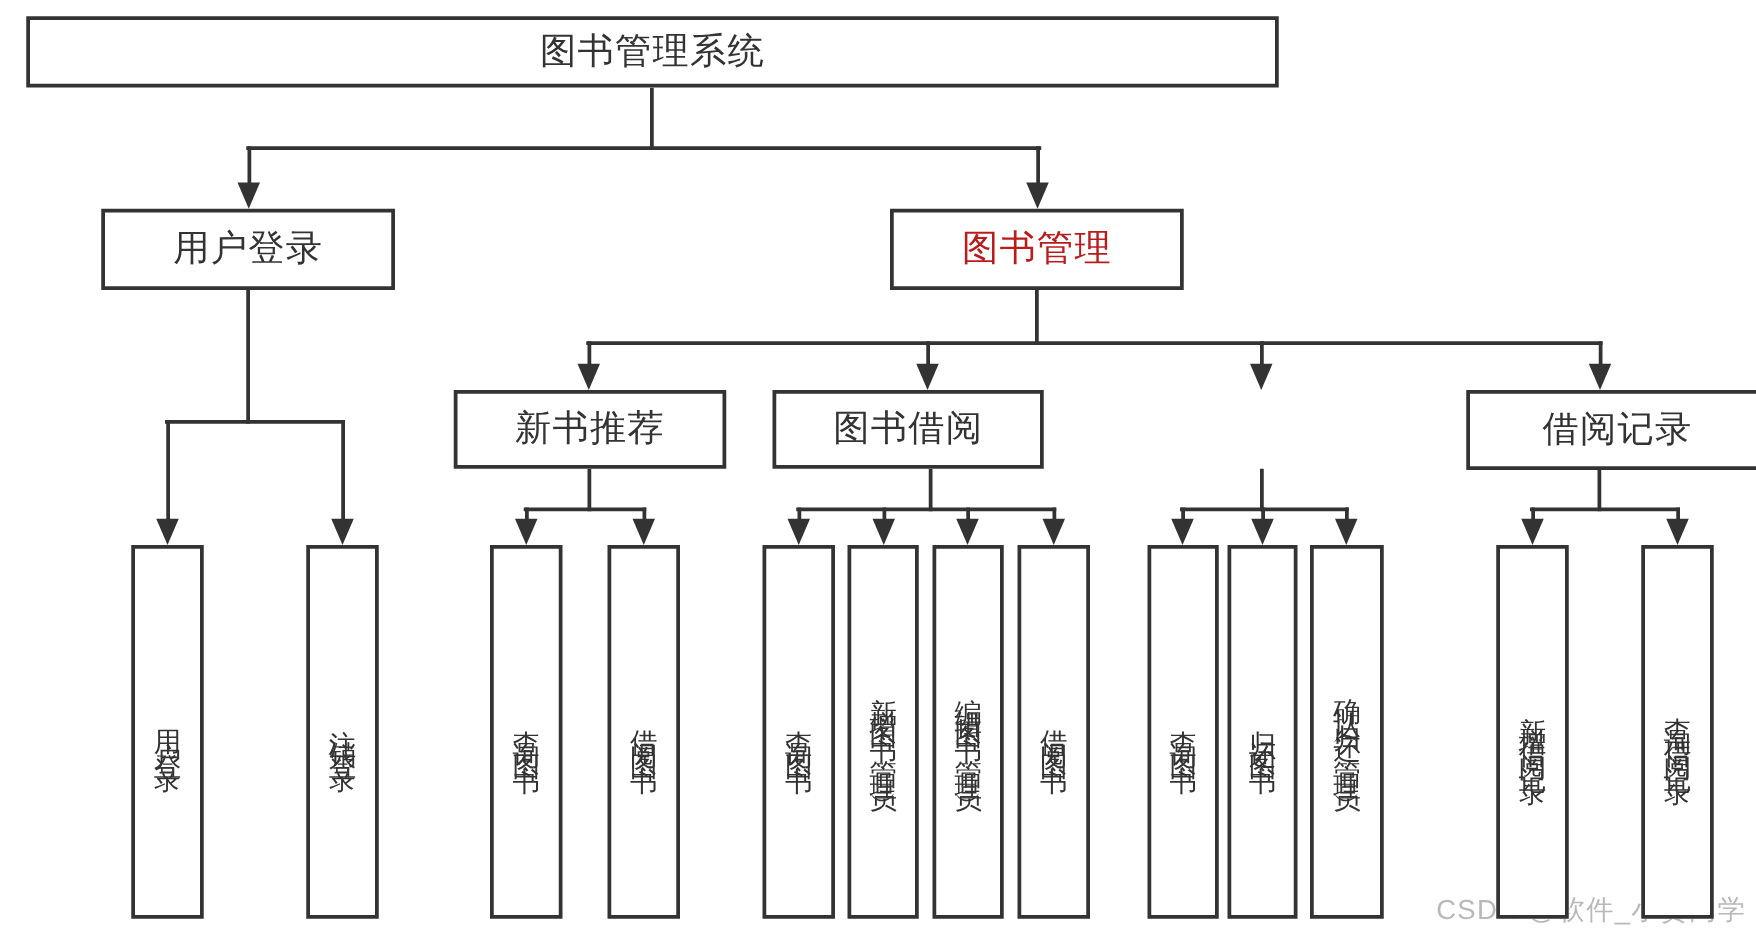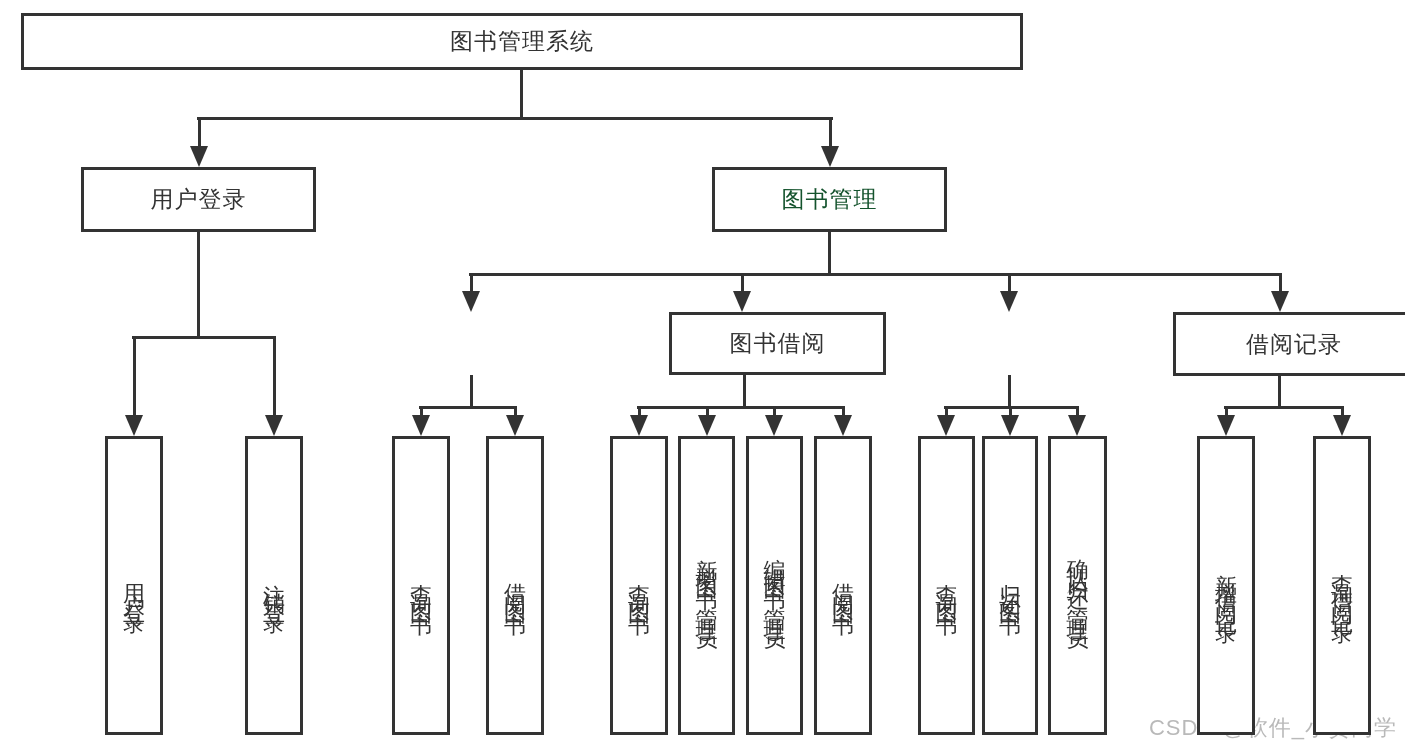--- a/index.html
+++ b/index.html
@@ -17,21 +17,21 @@
   }
   .node {
     position: absolute;
     box-sizing: border-box;
     border: 3px solid #333333;
     background: #ffffff;
     display: flex;
     align-items: center;
     justify-content: center;
     color: #333333;
-    font-size: 23px;
+    font-size: 29px;
     letter-spacing: 1px;
     text-align: center;
     line-height: 1;
   }
   .node.vertical {
     writing-mode: vertical-lr;
     text-orientation: mixed;
     font-size: 22px;
     letter-spacing: 10px;
     line-height: 1;
@@ -115,22 +115,23 @@
     <div class="arrow-shaft" style="left: 1009px; top: 406px; height: 14px; background: rgb(51, 51, 51);"></div>
     <div class="arrow-head" style="left: 1001px; top: 415px; border-top-color: rgb(51, 51, 51);"></div>
     <div class="arrow-shaft" style="left: 1076px; top: 406px; height: 14px; background: rgb(51, 51, 51);"></div>
     <div class="arrow-head" style="left: 1068px; top: 415px; border-top-color: rgb(51, 51, 51);"></div>
     <div class="arrow-shaft" style="left: 1225px; top: 406px; height: 14px; background: rgb(51, 51, 51);"></div>
     <div class="arrow-head" style="left: 1217px; top: 415px; border-top-color: rgb(51, 51, 51);"></div>
     <div class="arrow-shaft" style="left: 1341px; top: 406px; height: 14px; background: rgb(51, 51, 51);"></div>
     <div class="arrow-head" style="left: 1333px; top: 415px; border-top-color: rgb(51, 51, 51);"></div>
     <div class="node" style="left: 21px; top: 13px; width: 1002px; height: 57px; border-color: rgb(51, 51, 51); color: rgb(51, 51, 51);">图书管理系统</div>
     <div class="node" style="left: 81px; top: 167px; width: 235px; height: 65px; border-color: rgb(51, 51, 51); color: rgb(51, 51, 51);">用户登录</div>
-    <div class="node" style="left: 712px; top: 167px; width: 235px; height: 65px; border-color: rgb(51, 51, 51); color: #14532d;">图书管理</div>
-    <div class="node" style="left: 669px; top: 312px; width: 217px; height: 63px; border-color: rgb(51, 51, 51); color: rgb(51, 51, 51);">图书借阅</div>
+    <div class="node" style="left: 712px; top: 167px; width: 235px; height: 65px; border-color: rgb(51, 51, 51); color: #b91c1c;">图书管理</div>
+    <div class="node" style="left: 363px; top: 312px; width: 218px; height: 63px; border-color: rgb(51, 51, 51); color: rgb(51, 51, 51);">新书推荐</div>
+    <div class="node" style="left: 618px; top: 312px; width: 217px; height: 63px; border-color: rgb(51, 51, 51); color: rgb(51, 51, 51);">图书借阅</div>
     <div class="node" style="left: 1173px; top: 312px; width: 242px; height: 64px; border-color: rgb(51, 51, 51); color: rgb(51, 51, 51);">借阅记录</div>
     <div class="node vertical" style="left: 105px; top: 436px; width: 58px; height: 299px; border-color: rgb(51, 51, 51); color: rgb(51, 51, 51);">用户登录</div>
     <div class="node vertical" style="left: 245px; top: 436px; width: 58px; height: 299px; border-color: rgb(51, 51, 51); color: rgb(51, 51, 51);">注销登录</div>
     <div class="node vertical" style="left: 392px; top: 436px; width: 58px; height: 299px; border-color: rgb(51, 51, 51); color: rgb(51, 51, 51);">查询图书</div>
     <div class="node vertical" style="left: 486px; top: 436px; width: 58px; height: 299px; border-color: rgb(51, 51, 51); color: rgb(51, 51, 51);">借阅图书</div>
     <div class="node vertical" style="left: 610px; top: 436px; width: 58px; height: 299px; border-color: rgb(51, 51, 51); color: rgb(51, 51, 51);">查询图书</div>
     <div class="node vertical" style="left: 678px; top: 436px; width: 57px; height: 299px; border-color: rgb(51, 51, 51); color: rgb(51, 51, 51);">新增图书（管理员）</div>
     <div class="node vertical" style="left: 746px; top: 436px; width: 57px; height: 299px; border-color: rgb(51, 51, 51); color: rgb(51, 51, 51);">编辑图书（管理员）</div>
     <div class="node vertical" style="left: 814px; top: 436px; width: 58px; height: 299px; border-color: rgb(51, 51, 51); color: rgb(51, 51, 51);">借阅图书</div>
     <div class="node vertical" style="left: 918px; top: 436px; width: 57px; height: 299px; border-color: rgb(51, 51, 51); color: rgb(51, 51, 51);">查询图书</div>

